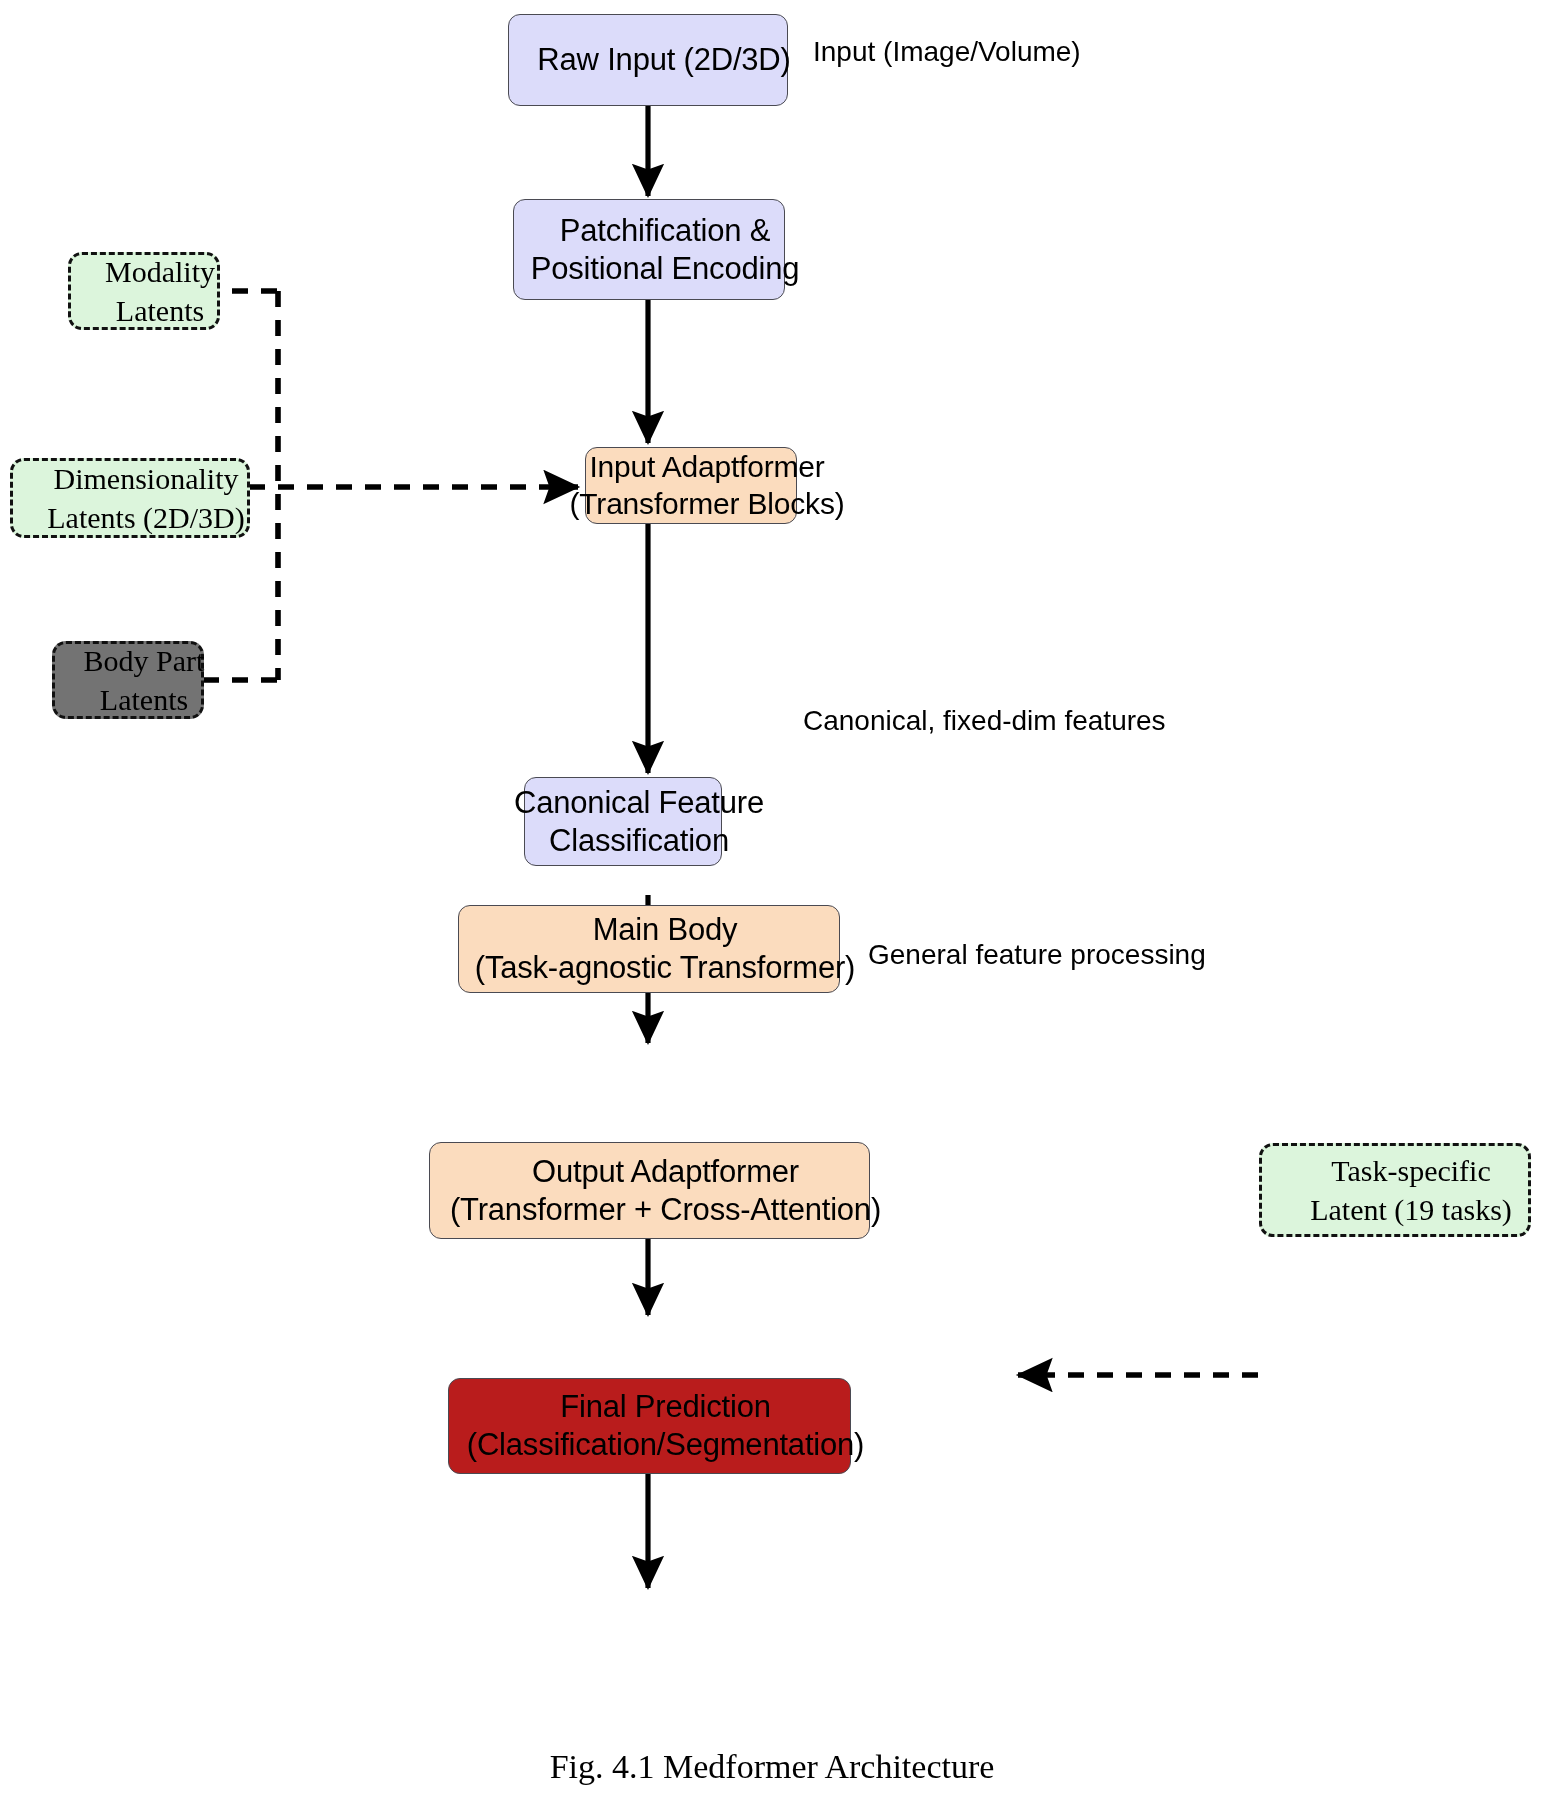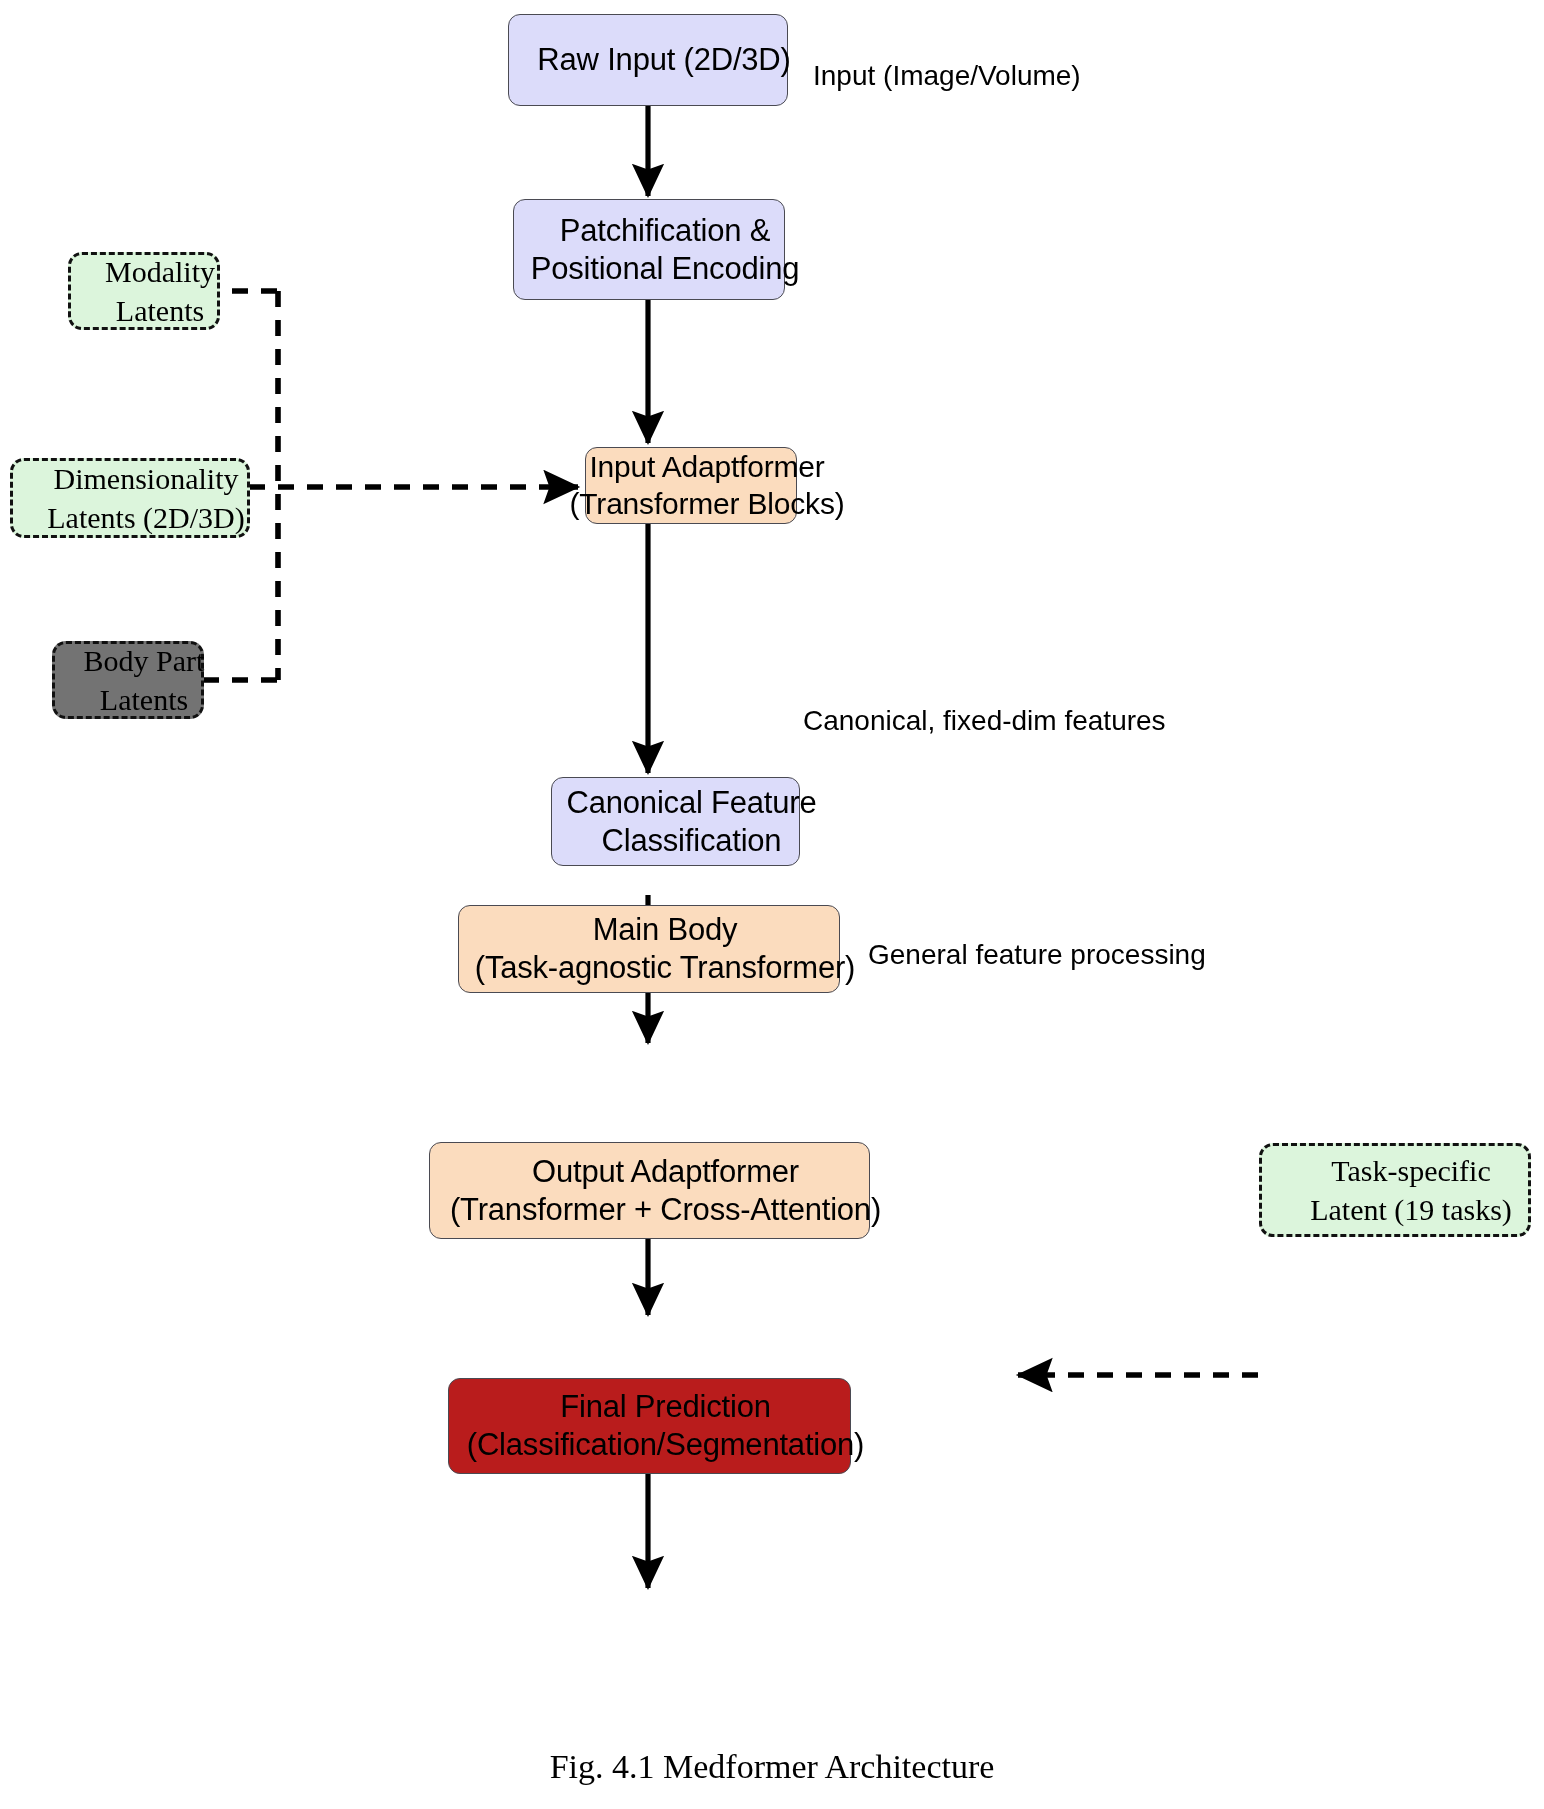--- a/index.html
+++ b/index.html
@@ -102,33 +102,33 @@
     </g>
 
     <g stroke="#000000" stroke-width="5.6" fill="none" stroke-dasharray="16,13" marker-end="url(#ah)">
       <path d="M1258,1375 L1018,1375"></path>
     </g>
   </svg>
 
   <div class="node node-main" style="left:508px; top:14px; width:280px; height:92px; background:#dcdcfa;">
     <span class="ln">Raw Input (2D/3D)</span>
   </div>
-  <div class="annot" style="left:813px; top:60px;">Input (Image/Volume)</div>
+  <div class="annot" style="left:813px; top:36px;">Input (Image/Volume)</div>
 
   <div class="node node-main" style="left:513px; top:199px; width:272px; height:101px; background:#dcdcfa;">
     <span class="ln">Patchification &amp;</span>
     <span class="ln">Positional Encoding</span>
   </div>
 
   <div class="node node-main" style="left:585px; top:447px; width:212px; height:77px; background:#fbdcbe; font-size:30px;">
     <span class="ln">Input Adaptformer</span>
     <span class="ln">(Transformer Blocks)</span>
   </div>
 
-  <div class="node node-main" style="left:524px; top:777px; width:249px; height:89px; background:#dcdcfa;margin-left:27px;">
+  <div class="node node-main" style="left:524px; top:777px; width:198px; height:89px; background:#dcdcfa;">
     <span class="ln">Canonical Feature</span>
     <span class="ln">Classification</span>
   </div>
   <div class="annot" style="left:803px; top:705px;">Canonical, fixed-dim features</div>
 
   <div class="node node-main" style="left:458px; top:905px; width:382px; height:88px; background:#fbdcbe;">
     <span class="ln">Main Body</span>
     <span class="ln">(Task-agnostic Transformer)</span>
   </div>
   <div class="annot" style="left:868px; top:939px;">General feature processing</div>

